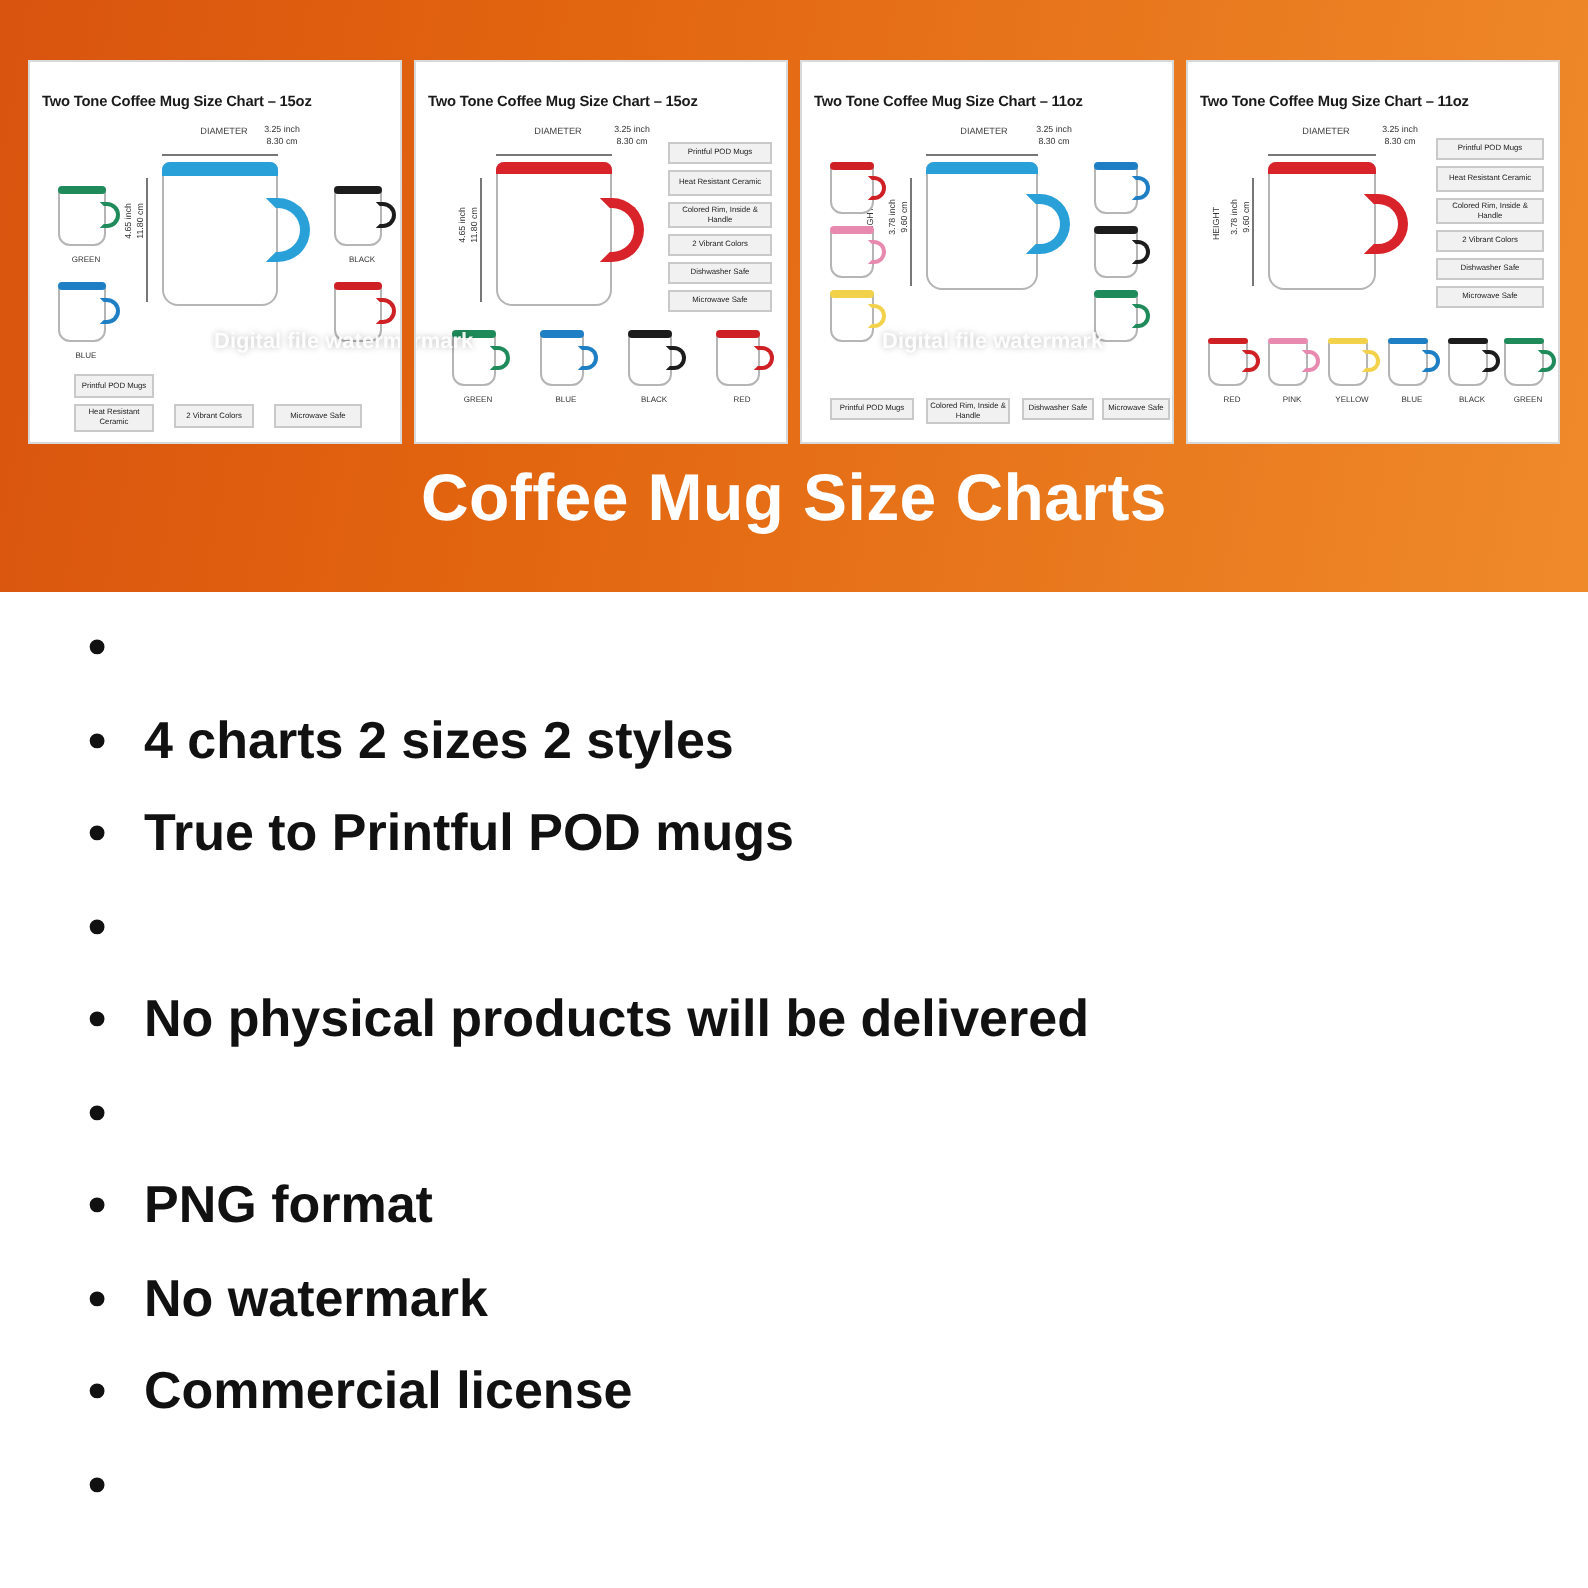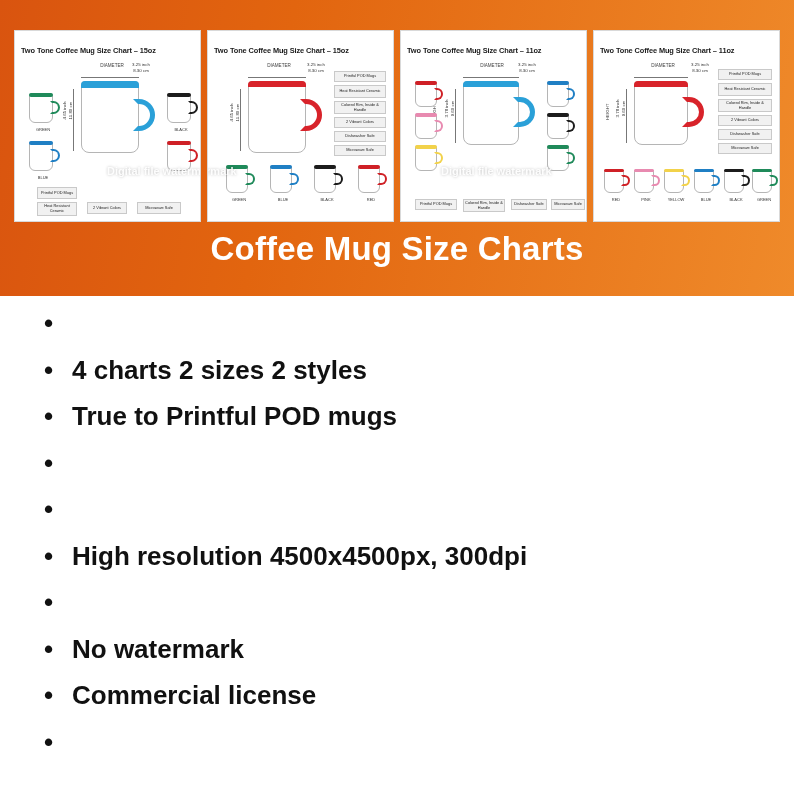--- a/index.html
+++ b/index.html
@@ -444,27 +444,28 @@
     </li>
     <li>
       <span class="dot">•</span>
       <span>True to Printful POD mugs</span>
     </li>
     <li>
       <span class="dot">•</span>
     </li>
     <li>
       <span class="dot">•</span>
-    </li>
-    <li>
-      <span class="dot">•</span>
-      <span>High resolution 4500x4500px, 300dpi</span>
-    </li>
-    <li>
-      <span class="dot">•</span>
+      <span>No physical products will be delivered</span>
+    </li>
+    <li>
+      <span class="dot">•</span>
+    </li>
+    <li>
+      <span class="dot">•</span>
+      <span>PNG format</span>
     </li>
     <li>
       <span class="dot">•</span>
       <span>No watermark</span>
     </li>
     <li>
       <span class="dot">•</span>
       <span>Commercial license</span>
     </li>
     <li>

